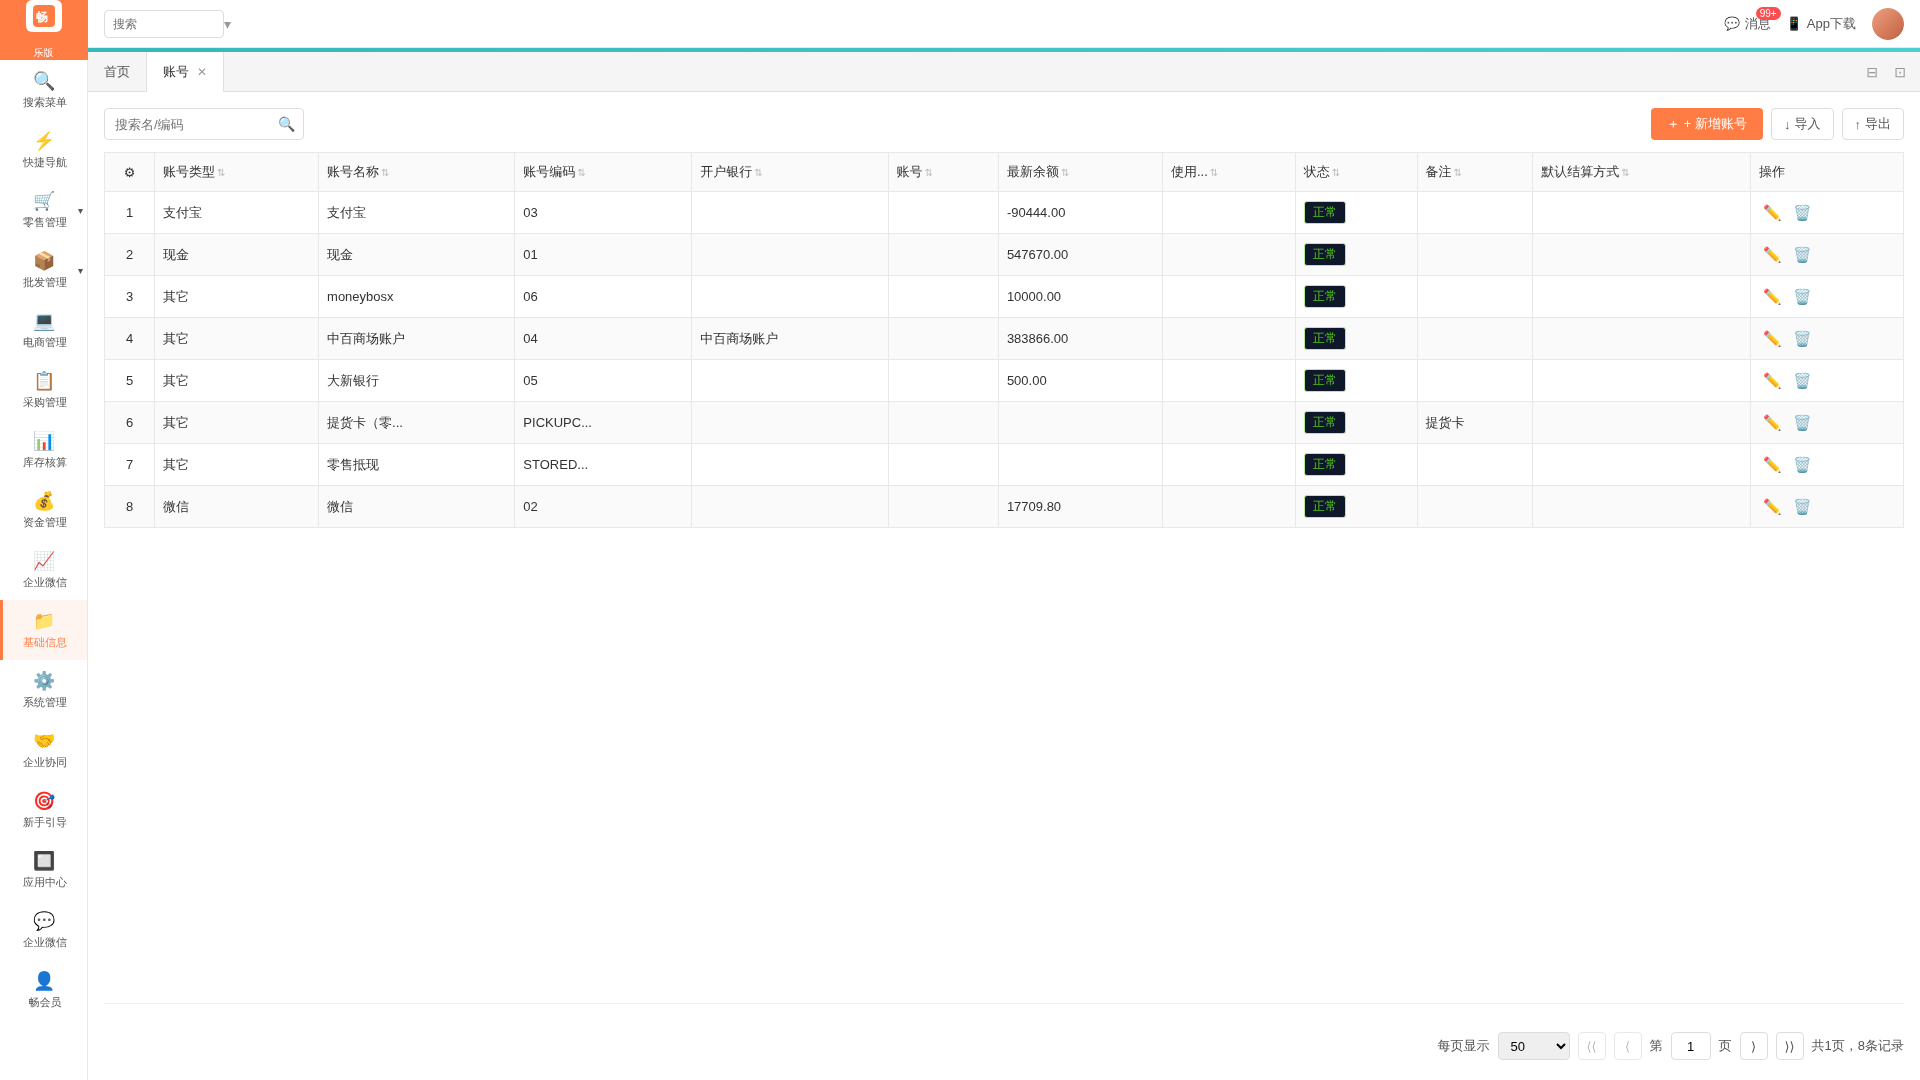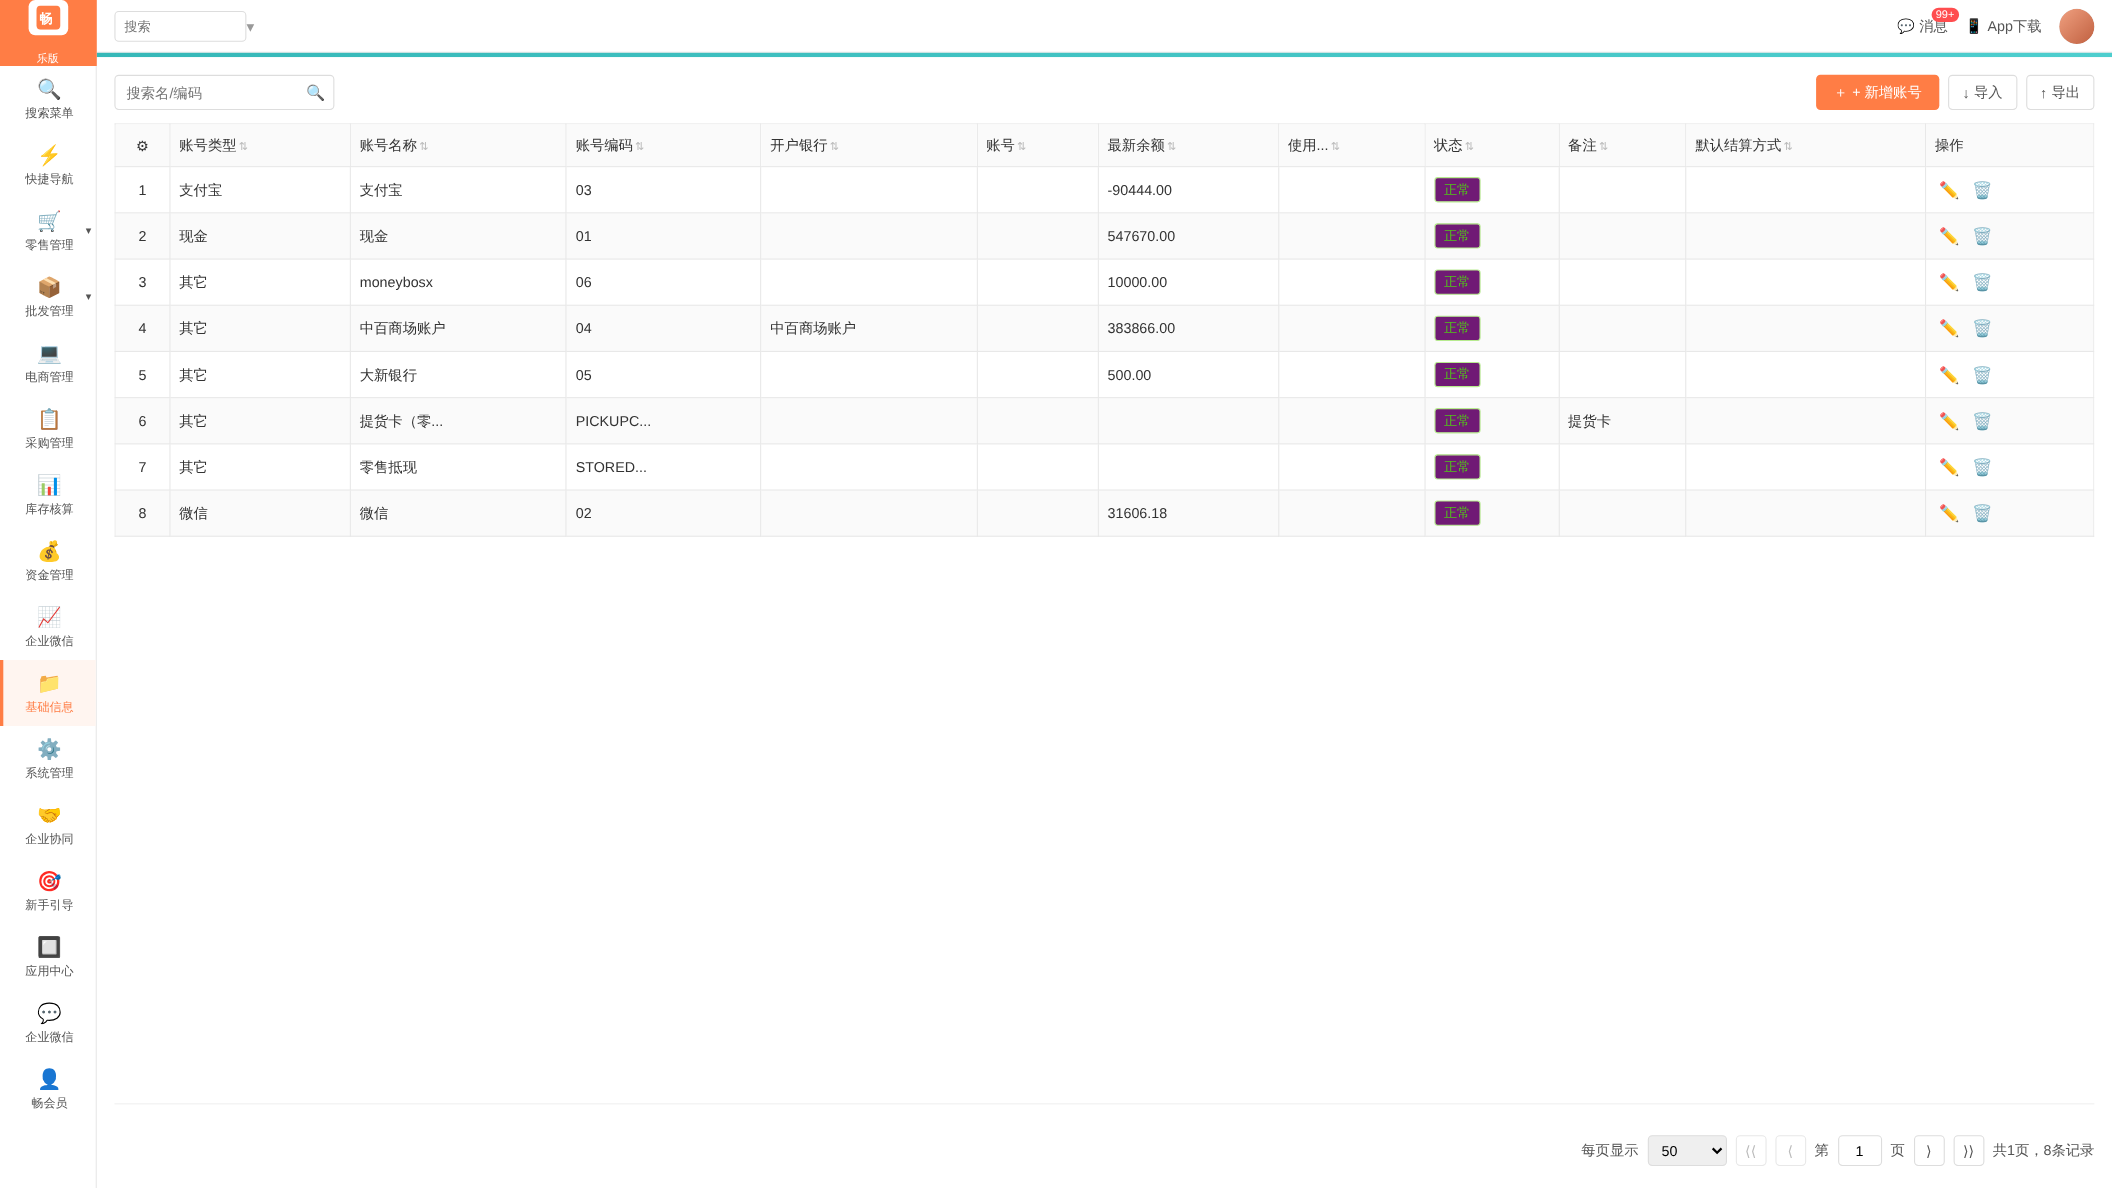--- a/index.html
+++ b/index.html
@@ -248,21 +248,21 @@
       color: #333;
       white-space: nowrap;
     }
     .data-table tr:nth-child(even) td { background: #fafafa; }
 
     .status-badge {
       display: inline-block;
       padding: 2px 8px;
       border-radius: 3px;
       font-size: 12px;
-      background: #701a75;
+      background: #0f172a;
       color: #52c41a;
       border: 1px solid #b7eb8f;
     }
 
     .action-btn {
       background: none;
       border: none;
       cursor: pointer;
       color: #36b8b8;
       font-size: 15px;
@@ -423,20 +423,33 @@
         <span>App下载</span>
       </div>
       <div class="avatar">
         <div style="width:32px;height:32px;background:linear-gradient(135deg,#f0a080,#c06040);border-radius:50%;"></div>
       </div>
     </div>
   </div>
 
   <div class="teal-header-bar"></div>
 
+  <div class="tab-bar">
+    <div class="tab-item">
+      <span>首页</span>
+    </div>
+    <div class="tab-item active">
+      <span>账号</span>
+      <span class="tab-close">✕</span>
+    </div>
+    <div class="tab-expand">
+      <button class="tab-expand-btn">⊟</button>
+      <button class="tab-expand-btn">⊡</button>
+    </div>
+  </div>
 
   <div class="content-area">
 
     <div class="toolbar">
       <div class="toolbar-left">
         <div class="search-wrap">
           <input class="search-input" type="text" placeholder="搜索名/编码" style="">
           <button class="search-icon-btn">🔍</button>
         </div>
       </div>
@@ -616,21 +629,21 @@
         <button class="action-btn delete" title="删除">🗑️</button>
       </td>
     </tr>
             <tr>
       <td style="text-align:center;">8</td>
       <td>微信</td>
       <td>微信</td>
       <td>02</td>
       <td></td>
       <td></td>
-      <td>31606.18</td>
+      <td>17709.80</td>
       <td></td>
       <td><span class="status-badge">正常</span></td>
       <td></td>
       <td></td>
       <td>
         <button class="action-btn" title="编辑">✏️</button>
         <button class="action-btn delete" title="删除">🗑️</button>
       </td>
     </tr>
           </tbody>

